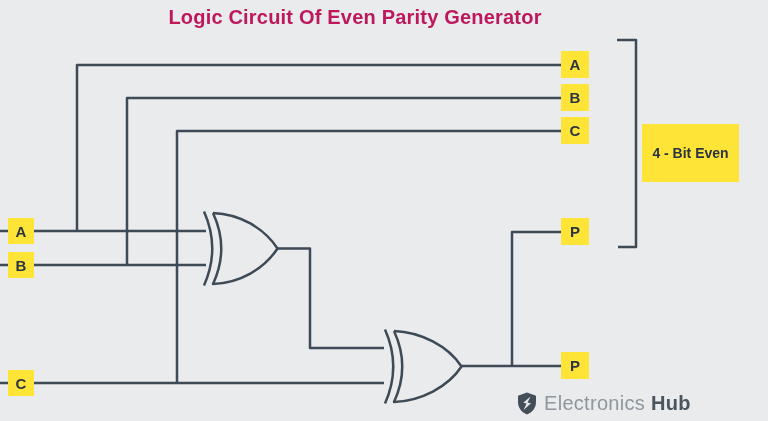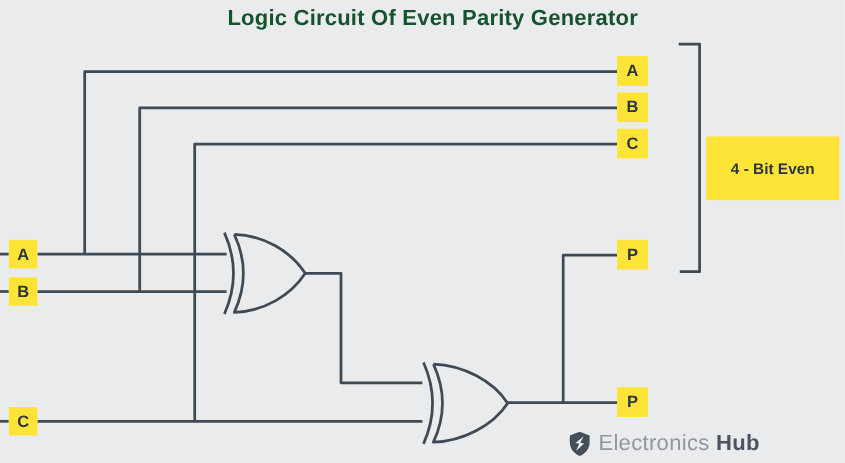--- a/index.html
+++ b/index.html
@@ -6,23 +6,23 @@
   body{font-family:"Liberation Sans", sans-serif;}
   .canvas{
     position:relative;
     width:768px;height:421px;
     background:#e9ebec;
     overflow:hidden;
   }
   .title{
     position:absolute;
     left:130px;top:6px;width:450px;
-    text-align:right;
+    text-align:center;
     font-size:20px;font-weight:700;
-    color:#14532d;
+    color:#be185d;
     letter-spacing:.2px;
     margin:0;
   }
   .wires-svg{position:absolute;left:0;top:0;}
   .pin{
     position:absolute;
     background:#ffe438;
     color:#2a3442;
     font-weight:700;
     font-size:15px;
@@ -33,21 +33,21 @@
   .pin-a-left{top:218px;}
   .pin-b-left{top:252px;}
   .pin-c-left{top:370px;}
   .pin-a-right{top:51px;}
   .pin-b-right{top:84px;}
   .pin-c-right{top:117px;}
   .pin-p-top{top:218px;}
   .pin-p-bottom{top:352px;}
   .parity-label{
     position:absolute;
-    left:642px;top:124px;width:121px;height:58px;
+    left:642px;top:124px;width:97px;height:58px;
     background:#ffe438;
     color:#2a3442;
     font-weight:700;font-size:14px;line-height:1.6;
     display:flex;flex-direction:column;align-items:center;justify-content:center;
     text-align:center;
   }
   .logo{
     position:absolute;
     left:517px;top:392px;
     display:flex;align-items:center;gap:7px;

